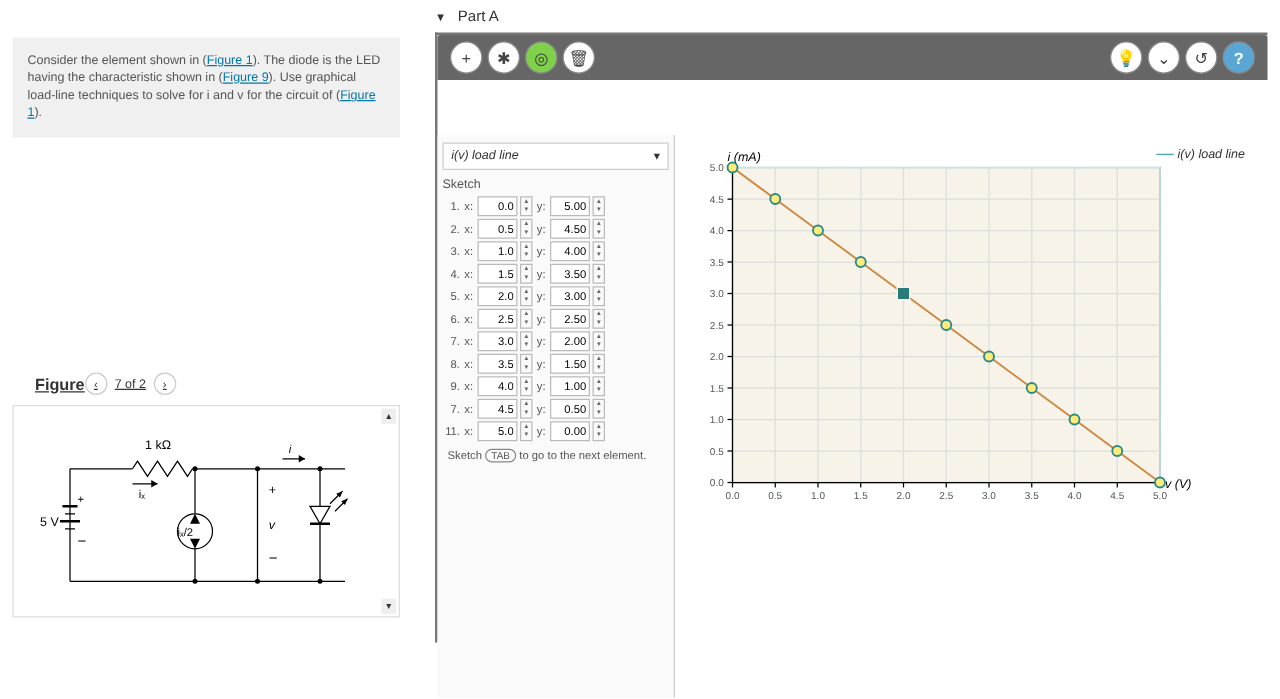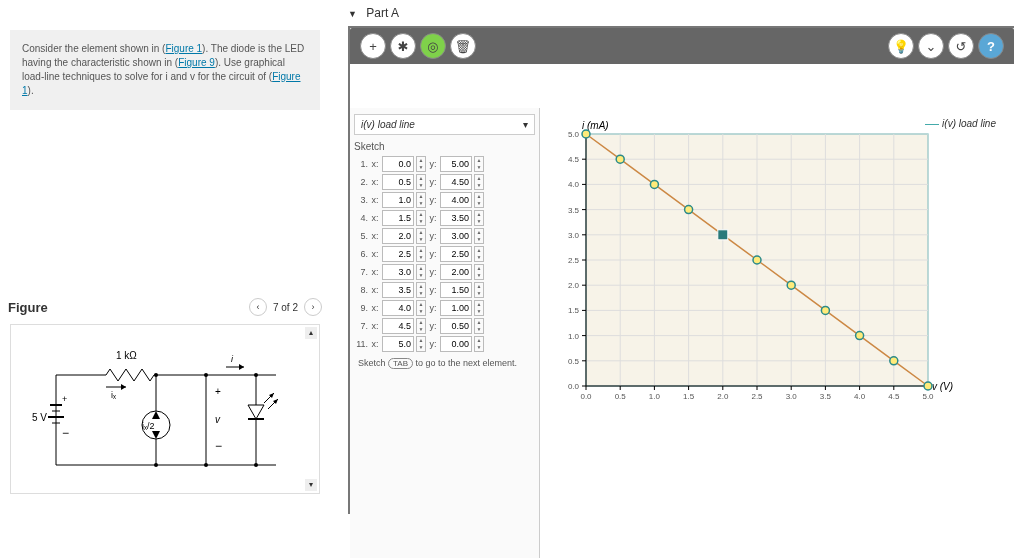--- a/index.html
+++ b/index.html
@@ -1,21 +1,21 @@
 <!DOCTYPE html>
 <html><head>
 <meta charset="utf-8">
 <style>
 * { box-sizing: border-box; margin: 0; padding: 0; }
 body { font-family: Arial, sans-serif; font-size: 11px; color: #333; background: #fff; width: 1024px; height: 559px; overflow: hidden; position: relative; }
 .container { display: flex; height: 100%; }
 .left-panel { width: 330px; padding: 0; position: relative; }
 .problem-box { background: #f0f0f0; padding: 12px; margin: 30px 10px 10px 10px; font-size: 10px; line-height: 1.4; color: #555; }
 .problem-box a { color: #0078a8; text-decoration: underline; }
-.figure-header { display: flex; justify-content: space-between; align-items: center; padding: 8px 8px; margin-top: 180px; }
+.figure-header { display: flex; align-items: center; padding: 8px 28px; margin-top: 180px; text-decoration: underline; }
 .figure-title { font-size: 13px; font-weight: bold; color: #333; }
 .pager { display: flex; align-items: center; gap: 6px; font-size: 10px; }
 .pager-btn { width: 18px; height: 18px; border: 1px solid #ccc; border-radius: 50%; background: #fff; display: flex; align-items: center; justify-content: center; cursor: pointer; font-size: 9px; }
 .figure-area { border: 1px solid #ddd; margin: 0 10px; height: 170px; background: #fff; position: relative; overflow: hidden; }
 .scroll-up { position: absolute; top: 2px; right: 2px; width: 12px; height: 12px; background: #eee; font-size: 8px; text-align: center; line-height: 12px; }
 .scroll-dn { position: absolute; bottom: 2px; right: 2px; width: 12px; height: 12px; background: #eee; font-size: 8px; text-align: center; line-height: 12px; }
 .circuit-svg { position: absolute; left: 15px; top: 20px; }
 .right-panel { flex: 1; padding: 0 10px; position: relative; }
 .part-header { font-weight: normal; font-size: 12px; padding: 6px 0; margin-left: 8px; }
 .part-caret { display: inline-block; margin-right: 6px; font-size: 9px; }

